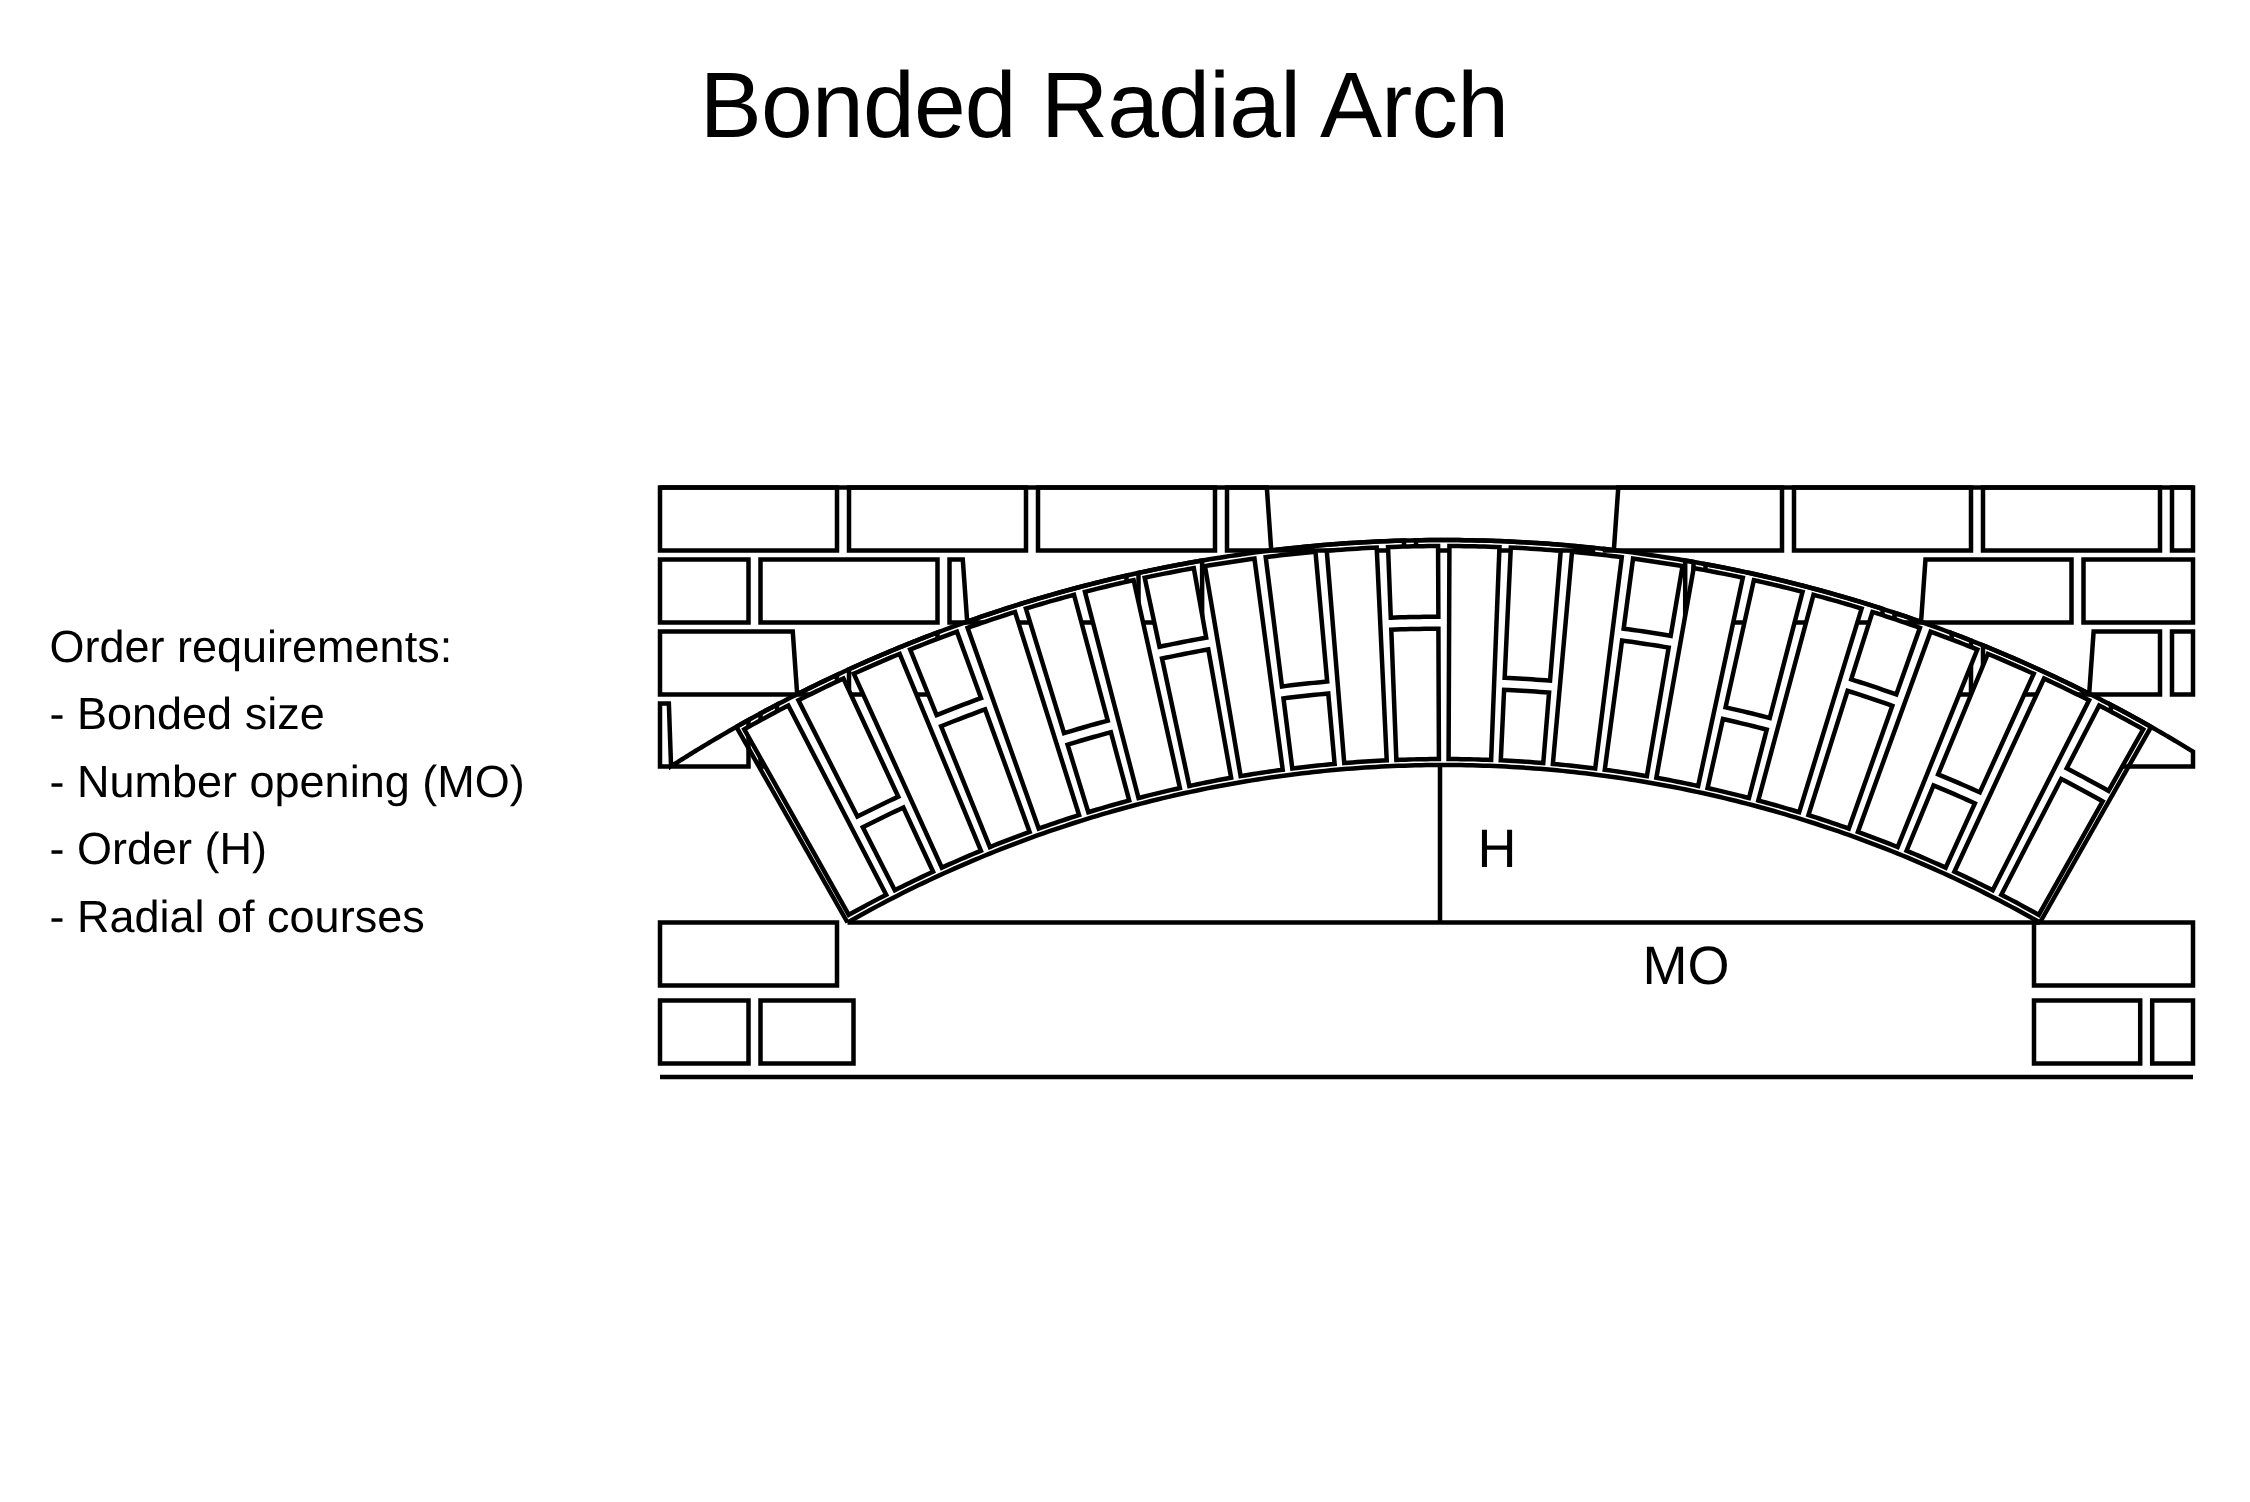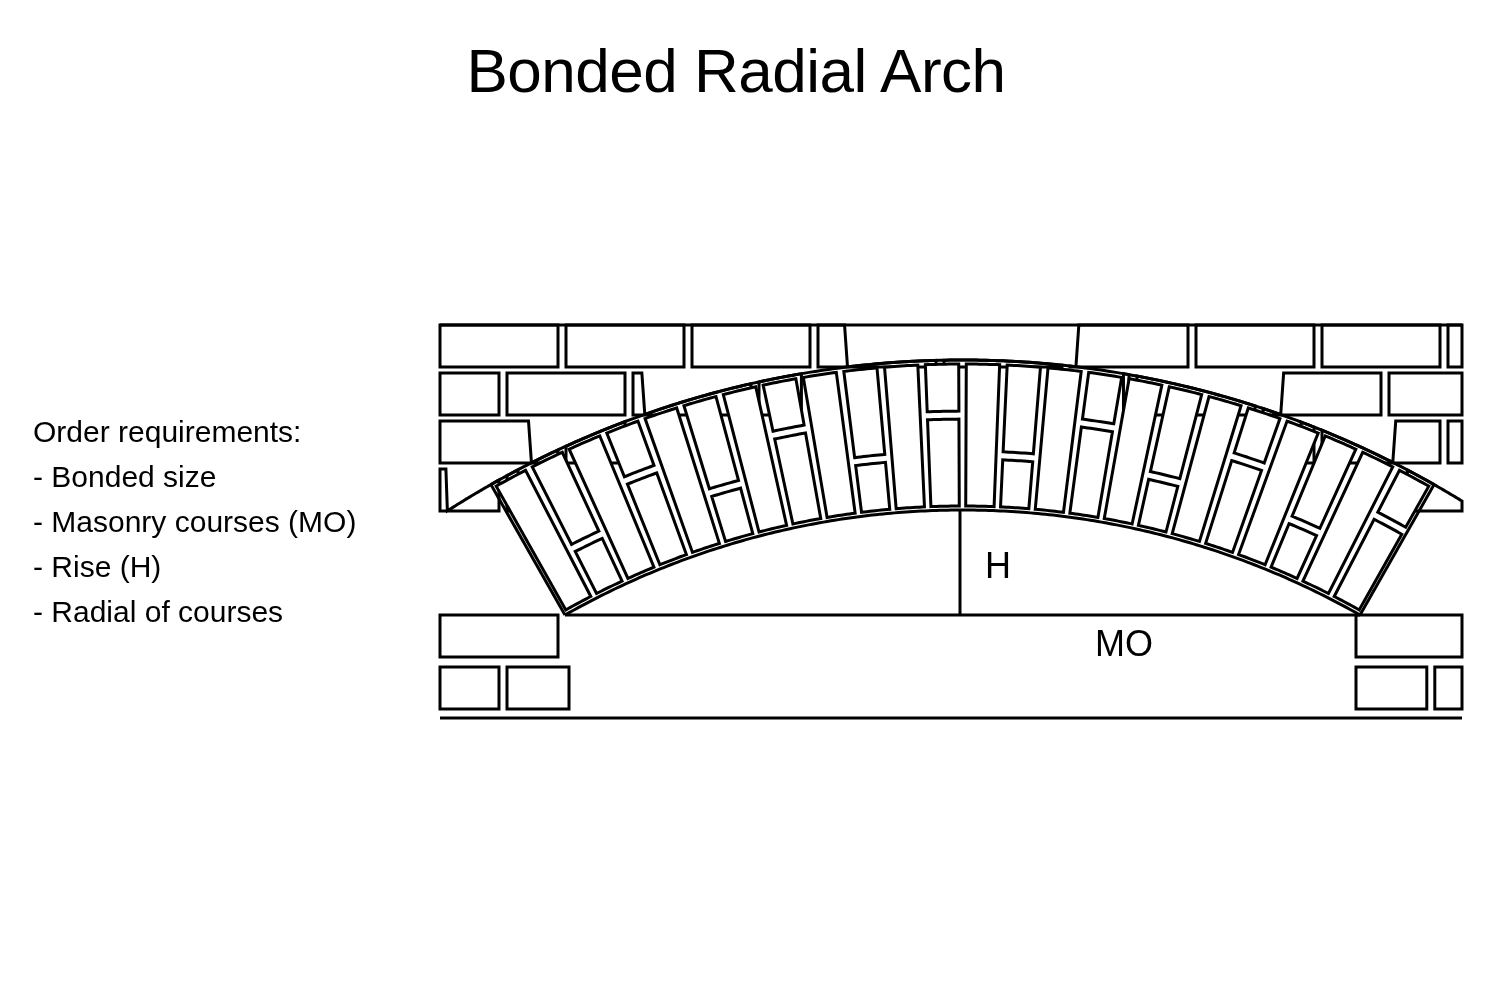--- a/index.html
+++ b/index.html
@@ -55,22 +55,22 @@
   }
 </style>
 </head>
 <body>
 
 <div id="page-title">Bonded Radial Arch</div>
 
 <div id="requirements">
   <span class="req-line">Order requirements:</span>
   <span class="req-line">- Bonded size</span>
-  <span class="req-line">- Masonry courses (MO)</span>
-  <span class="req-line">- Rise (H)</span>
+  <span class="req-line">- Number opening (MO)</span>
+  <span class="req-line">- Order (H)</span>
   <span class="req-line">- Radial of courses</span>
 </div>
 
 <svg id="drawing" viewBox="0 0 1500 1001" xmlns="http://www.w3.org/2000/svg">
   <g id="wall-layer">
       <polygon points="440.00,325.00 442.95,325.00 445.90,325.00 448.85,325.00 451.80,325.00 454.75,325.00 457.70,325.00 460.65,325.00 463.60,325.00 466.55,325.00 469.50,325.00 472.45,325.00 475.40,325.00 478.35,325.00 481.30,325.00 484.25,325.00 487.20,325.00 490.15,325.00 493.10,325.00 496.05,325.00 499.00,325.00 501.95,325.00 504.90,325.00 507.85,325.00 510.80,325.00 513.75,325.00 516.70,325.00 519.65,325.00 522.60,325.00 525.55,325.00 528.50,325.00 531.45,325.00 534.40,325.00 537.35,325.00 540.30,325.00 543.25,325.00 546.20,325.00 549.15,325.00 552.10,325.00 555.05,325.00 558.00,325.00 558.00,367.00 555.05,367.00 552.10,367.00 549.15,367.00 546.20,367.00 543.25,367.00 540.30,367.00 537.35,367.00 534.40,367.00 531.45,367.00 528.50,367.00 525.55,367.00 522.60,367.00 519.65,367.00 516.70,367.00 513.75,367.00 510.80,367.00 507.85,367.00 504.90,367.00 501.95,367.00 499.00,367.00 496.05,367.00 493.10,367.00 490.15,367.00 487.20,367.00 484.25,367.00 481.30,367.00 478.35,367.00 475.40,367.00 472.45,367.00 469.50,367.00 466.55,367.00 463.60,367.00 460.65,367.00 457.70,367.00 454.75,367.00 451.80,367.00 448.85,367.00 445.90,367.00 442.95,367.00 440.00,367.00" fill="#ffffff" stroke="#000000" stroke-width="3" stroke-linejoin="miter"></polygon>
       <polygon points="566.00,325.00 568.95,325.00 571.90,325.00 574.85,325.00 577.80,325.00 580.75,325.00 583.70,325.00 586.65,325.00 589.60,325.00 592.55,325.00 595.50,325.00 598.45,325.00 601.40,325.00 604.35,325.00 607.30,325.00 610.25,325.00 613.20,325.00 616.15,325.00 619.10,325.00 622.05,325.00 625.00,325.00 627.95,325.00 630.90,325.00 633.85,325.00 636.80,325.00 639.75,325.00 642.70,325.00 645.65,325.00 648.60,325.00 651.55,325.00 654.50,325.00 657.45,325.00 660.40,325.00 663.35,325.00 666.30,325.00 669.25,325.00 672.20,325.00 675.15,325.00 678.10,325.00 681.05,325.00 684.00,325.00 684.00,367.00 681.05,367.00 678.10,367.00 675.15,367.00 672.20,367.00 669.25,367.00 666.30,367.00 663.35,367.00 660.40,367.00 657.45,367.00 654.50,367.00 651.55,367.00 648.60,367.00 645.65,367.00 642.70,367.00 639.75,367.00 636.80,367.00 633.85,367.00 630.90,367.00 627.95,367.00 625.00,367.00 622.05,367.00 619.10,367.00 616.15,367.00 613.20,367.00 610.25,367.00 607.30,367.00 604.35,367.00 601.40,367.00 598.45,367.00 595.50,367.00 592.55,367.00 589.60,367.00 586.65,367.00 583.70,367.00 580.75,367.00 577.80,367.00 574.85,367.00 571.90,367.00 568.95,367.00 566.00,367.00" fill="#ffffff" stroke="#000000" stroke-width="3" stroke-linejoin="miter"></polygon>
       <polygon points="692.00,325.00 694.95,325.00 697.90,325.00 700.85,325.00 703.80,325.00 706.75,325.00 709.70,325.00 712.65,325.00 715.60,325.00 718.55,325.00 721.50,325.00 724.45,325.00 727.40,325.00 730.35,325.00 733.30,325.00 736.25,325.00 739.20,325.00 742.15,325.00 745.10,325.00 748.05,325.00 751.00,325.00 753.95,325.00 756.90,325.00 759.85,325.00 762.80,325.00 765.75,325.00 768.70,325.00 771.65,325.00 774.60,325.00 777.55,325.00 780.50,325.00 783.45,325.00 786.40,325.00 789.35,325.00 792.30,325.00 795.25,325.00 798.20,325.00 801.15,325.00 804.10,325.00 807.05,325.00 810.00,325.00 810.00,367.00 807.05,367.00 804.10,367.00 801.15,367.00 798.20,367.00 795.25,367.00 792.30,367.00 789.35,367.00 786.40,367.00 783.45,367.00 780.50,367.00 777.55,367.00 774.60,367.00 771.65,367.00 768.70,367.00 765.75,367.00 762.80,367.00 759.85,367.00 756.90,367.00 753.95,367.00 751.00,367.00 748.05,367.00 745.10,367.00 742.15,367.00 739.20,367.00 736.25,367.00 733.30,367.00 730.35,367.00 727.40,367.00 724.45,367.00 721.50,367.00 718.55,367.00 715.60,367.00 712.65,367.00 709.70,367.00 706.75,367.00 703.80,367.00 700.85,367.00 697.90,367.00 694.95,367.00 692.00,367.00" fill="#ffffff" stroke="#000000" stroke-width="3" stroke-linejoin="miter"></polygon>
       <polygon points="818.00,325.00 820.95,325.00 823.90,325.00 826.85,325.00 829.80,325.00 832.75,325.00 835.70,325.00 838.65,325.00 841.60,325.00 844.55,325.00 847.50,366.95 850.45,366.60 853.40,366.25 856.35,365.92 859.30,365.59 862.25,365.28 865.20,364.97 868.15,364.67 871.10,364.38 874.05,364.11 877.00,363.84 879.95,363.57 882.90,363.32 885.85,363.08 888.80,362.85 891.75,362.62 894.70,362.41 897.65,362.20 900.60,362.01 903.55,361.82 906.50,361.64 909.45,361.47 912.40,361.32 915.35,361.16 918.30,361.02 921.25,360.89 924.20,360.77 927.15,360.65 930.10,360.55 933.05,360.45 936.00,360.37 936.00,367.00 933.05,367.00 930.10,367.00 927.15,367.00 924.20,367.00 921.25,367.00 918.30,367.00 915.35,367.00 912.40,367.00 909.45,367.00 906.50,367.00 903.55,367.00 900.60,367.00 897.65,367.00 894.70,367.00 891.75,367.00 888.80,367.00 885.85,367.00 882.90,367.00 879.95,367.00 877.00,367.00 874.05,367.00 871.10,367.00 868.15,367.00 865.20,367.00 862.25,367.00 859.30,367.00 856.35,367.00 853.40,367.00 850.45,367.00 847.50,367.00 844.55,367.00 841.60,367.00 838.65,367.00 835.70,367.00 832.75,367.00 829.80,367.00 826.85,367.00 823.90,367.00 820.95,367.00 818.00,367.00" fill="#ffffff" stroke="#000000" stroke-width="3" stroke-linejoin="miter"></polygon>
       <polygon points="944.00,360.18 946.95,360.13 949.90,360.08 952.85,360.05 955.80,360.02 958.75,360.01 961.70,360.00 964.65,360.00 967.60,360.01 970.55,360.03 973.50,360.06 976.45,360.10 979.40,360.15 982.35,360.21 985.30,360.27 988.25,360.35 991.20,360.43 994.15,360.52 997.10,360.63 1000.05,360.74 1003.00,360.86 1005.95,360.99 1008.90,361.13 1011.85,361.28 1014.80,361.43 1017.75,361.60 1020.70,361.78 1023.65,361.96 1026.60,362.15 1029.55,362.36 1032.50,362.57 1035.45,362.79 1038.40,363.02 1041.35,363.26 1044.30,363.51 1047.25,363.77 1050.20,364.04 1053.15,364.31 1056.10,364.60 1059.05,364.89 1062.00,365.20 1062.00,367.00 1059.05,367.00 1056.10,367.00 1053.15,367.00 1050.20,367.00 1047.25,367.00 1044.30,367.00 1041.35,367.00 1038.40,367.00 1035.45,367.00 1032.50,367.00 1029.55,367.00 1026.60,367.00 1023.65,367.00 1020.70,367.00 1017.75,367.00 1014.80,367.00 1011.85,367.00 1008.90,367.00 1005.95,367.00 1003.00,367.00 1000.05,367.00 997.10,367.00 994.15,367.00 991.20,367.00 988.25,367.00 985.30,367.00 982.35,367.00 979.40,367.00 976.45,367.00 973.50,367.00 970.55,367.00 967.60,367.00 964.65,367.00 961.70,367.00 958.75,367.00 955.80,367.00 952.85,367.00 949.90,367.00 946.95,367.00 944.00,367.00" fill="#ffffff" stroke="#000000" stroke-width="3" stroke-linejoin="miter"></polygon>

